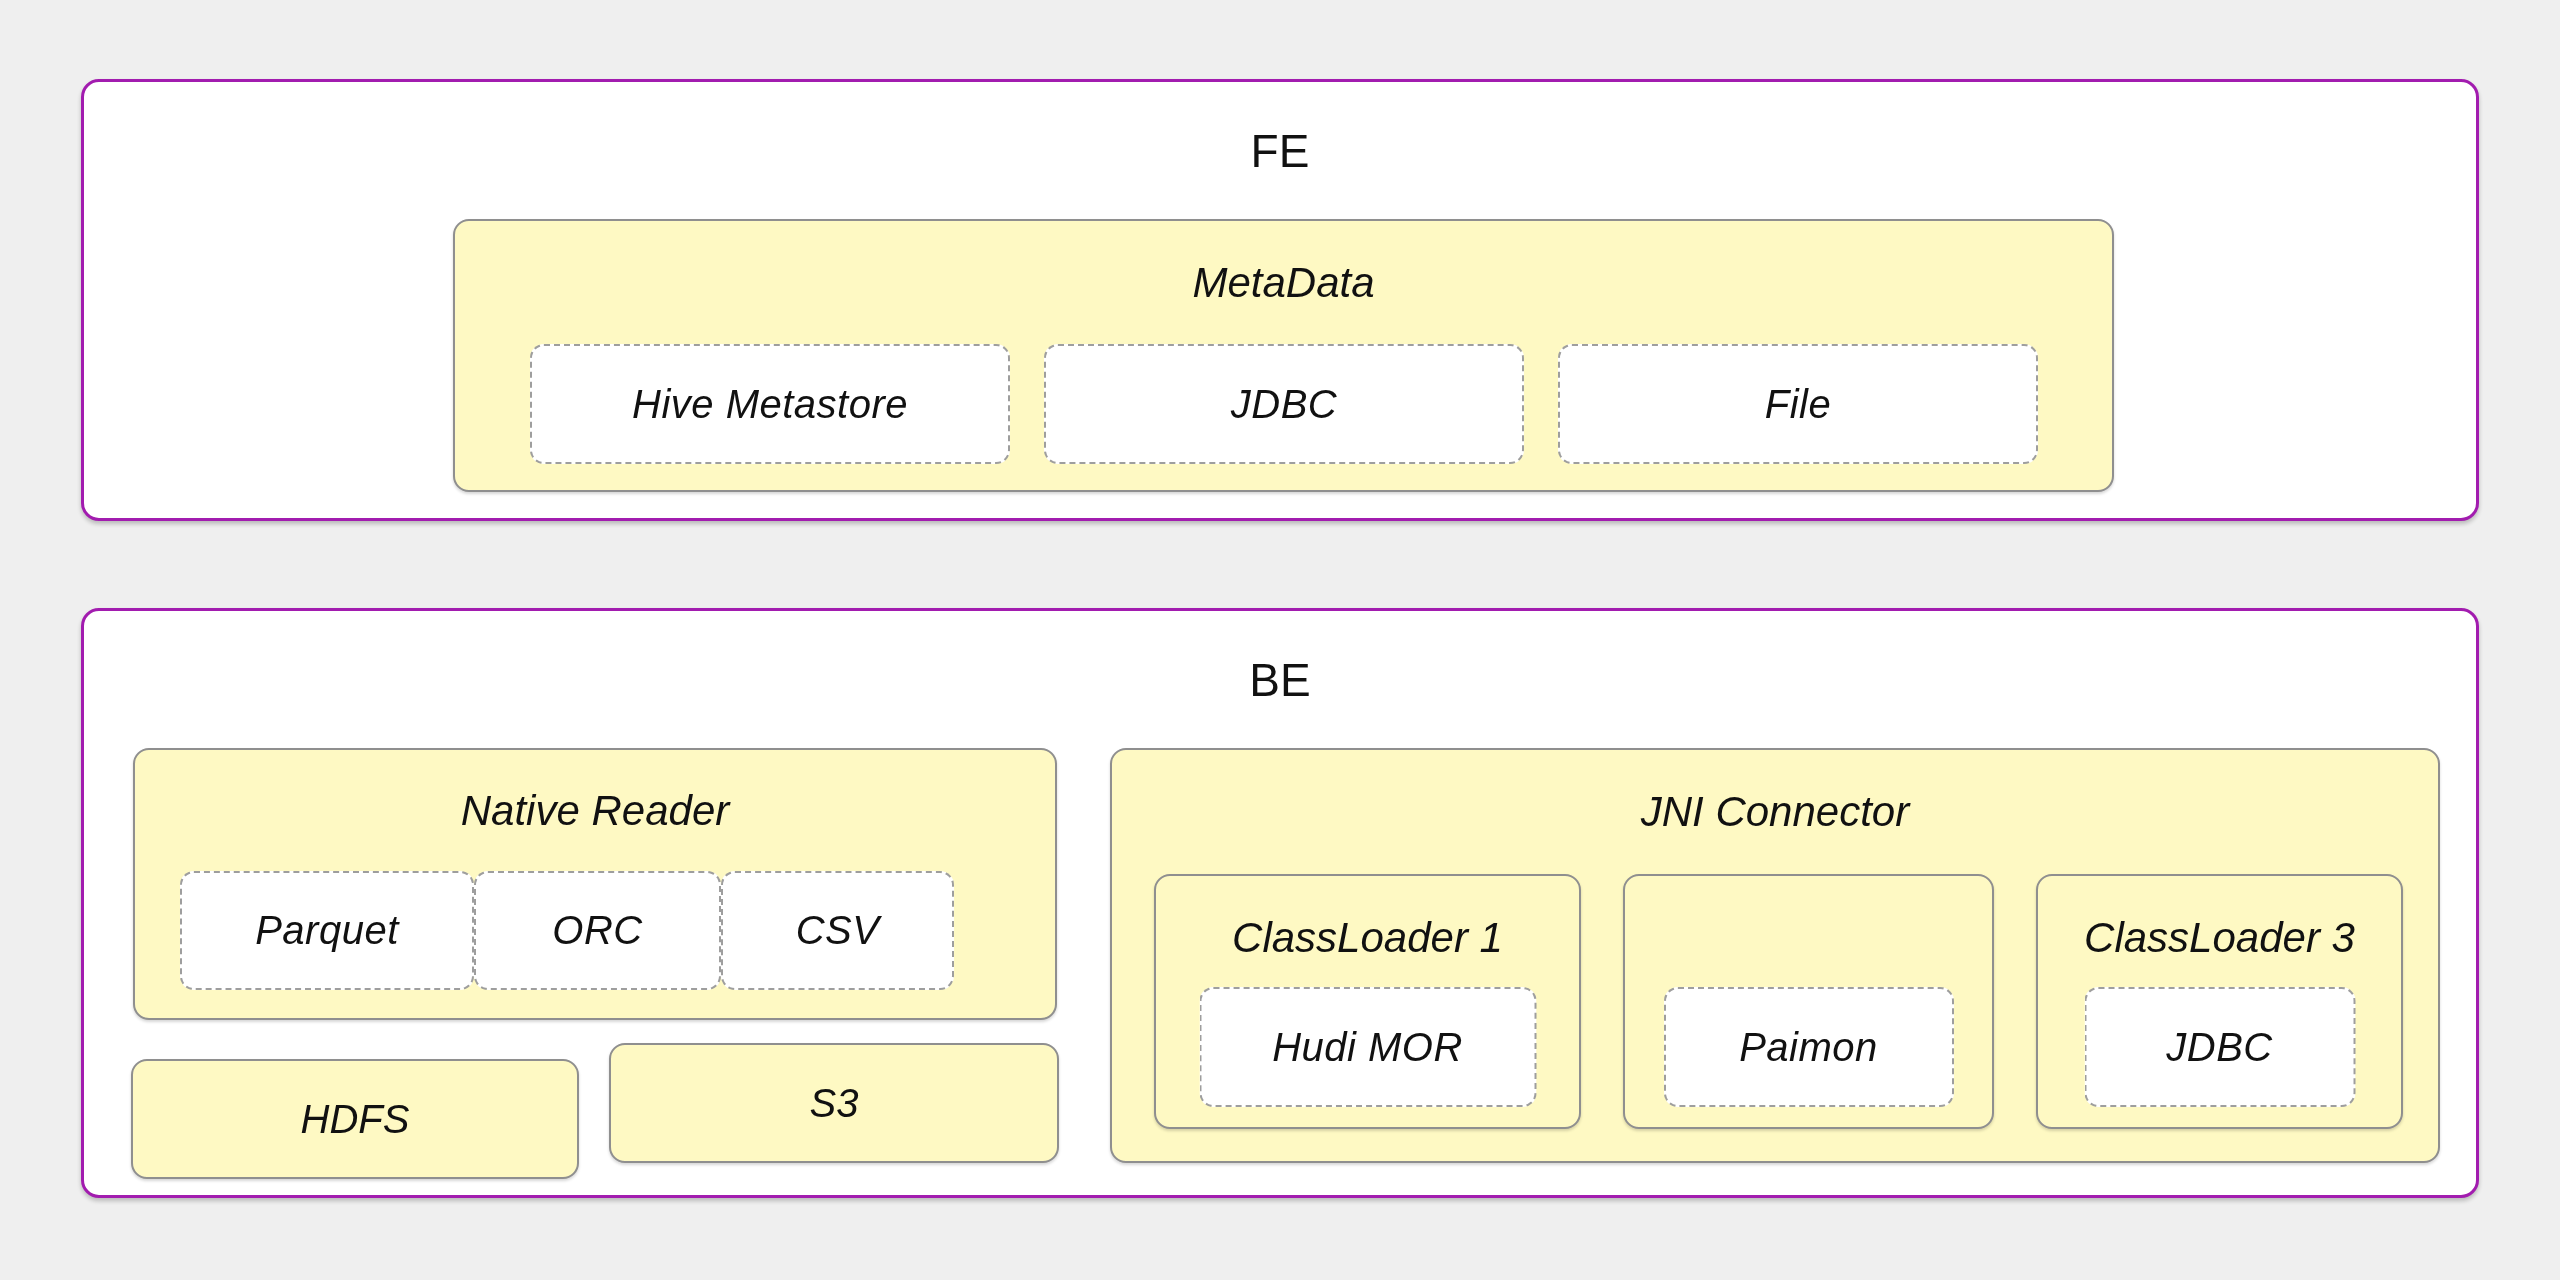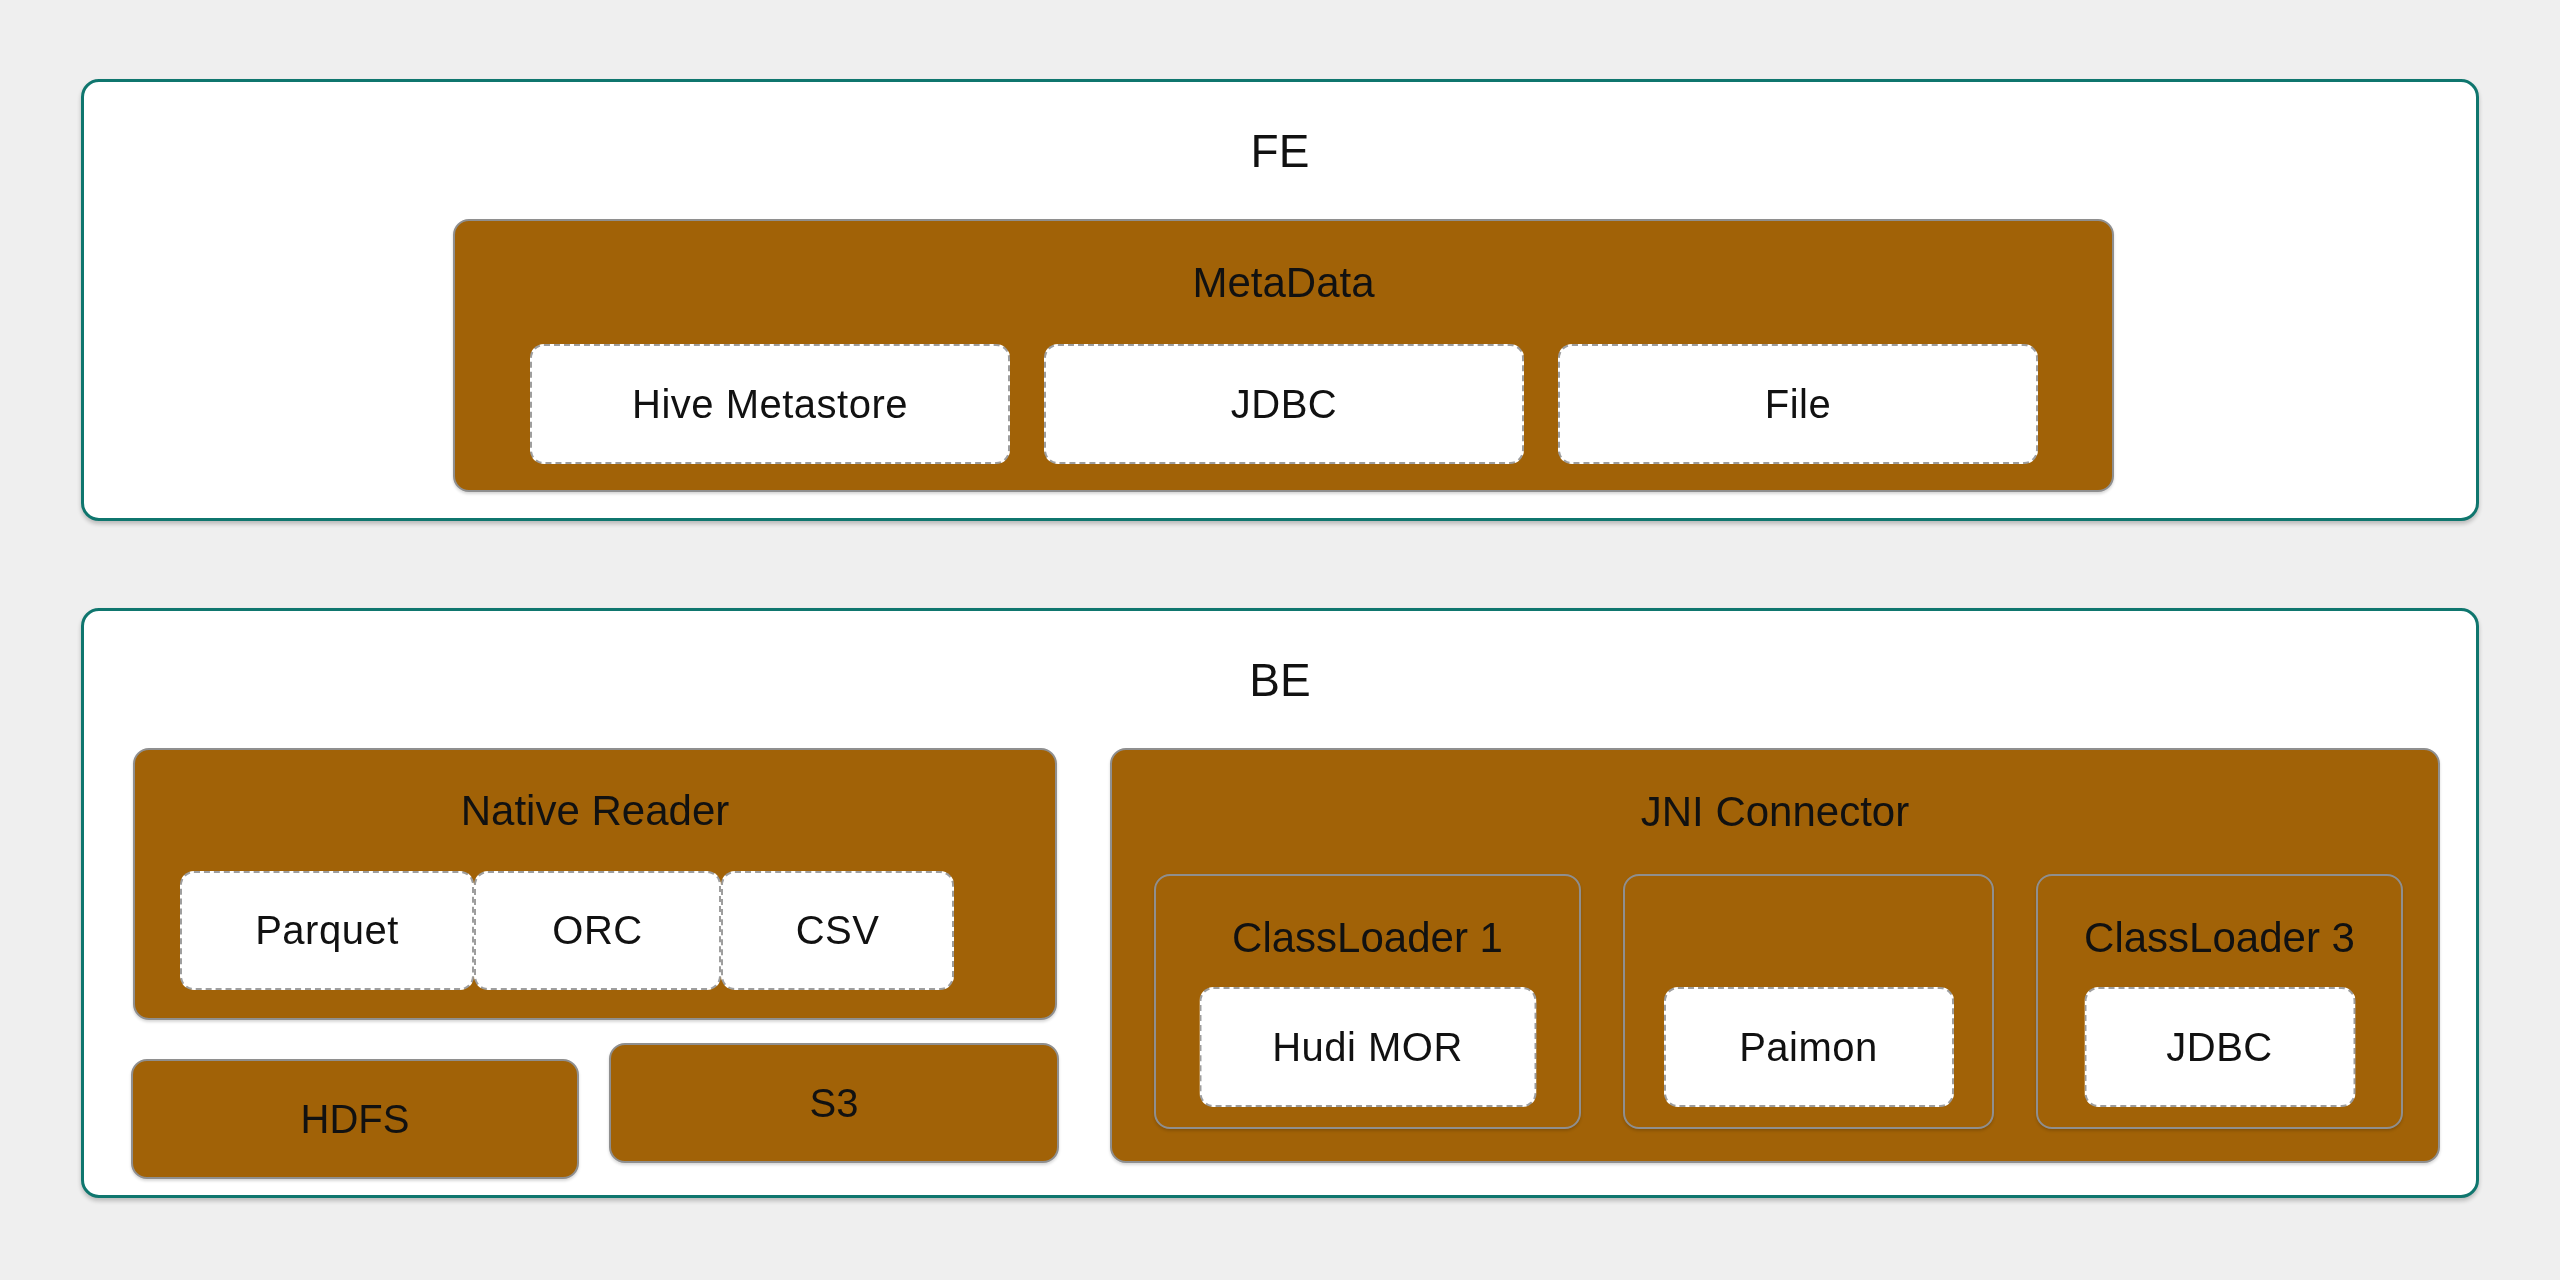--- a/index.html
+++ b/index.html
@@ -9,32 +9,33 @@
     font-family: "Liberation Sans", sans-serif;
     color: #111111;
     -webkit-font-smoothing: antialiased;
   }
   .canvas { position: relative; width: 2560px; height: 1280px; overflow: hidden; }
 
   
   .outer-box {
     position: absolute;
     background: #ffffff;
-    border: 3px solid #0f766e;
+    border: 3px solid #a21caf;
     border-radius: 18px;
     box-shadow: 0 3px 4px rgba(0,0,0,0.22);
     box-sizing: border-box;
   }
   .solid-box {
     position: absolute;
-    background: #a16207;
+    background: #fef9c3;
     border: 2.5px solid #8f8f8f;
     border-radius: 16px;
     box-shadow: 0 2px 3px rgba(0,0,0,0.16);
     box-sizing: border-box;
+    font-style: italic;
   }
   .dashed-box {
     border: 2.5px dashed #9e9e9e;
     border-radius: 14px;
     background: #ffffff;
     box-sizing: border-box;
     display: flex; align-items: center; justify-content: center;
     font-size: 40px;
     letter-spacing: 0.5px;
   }

